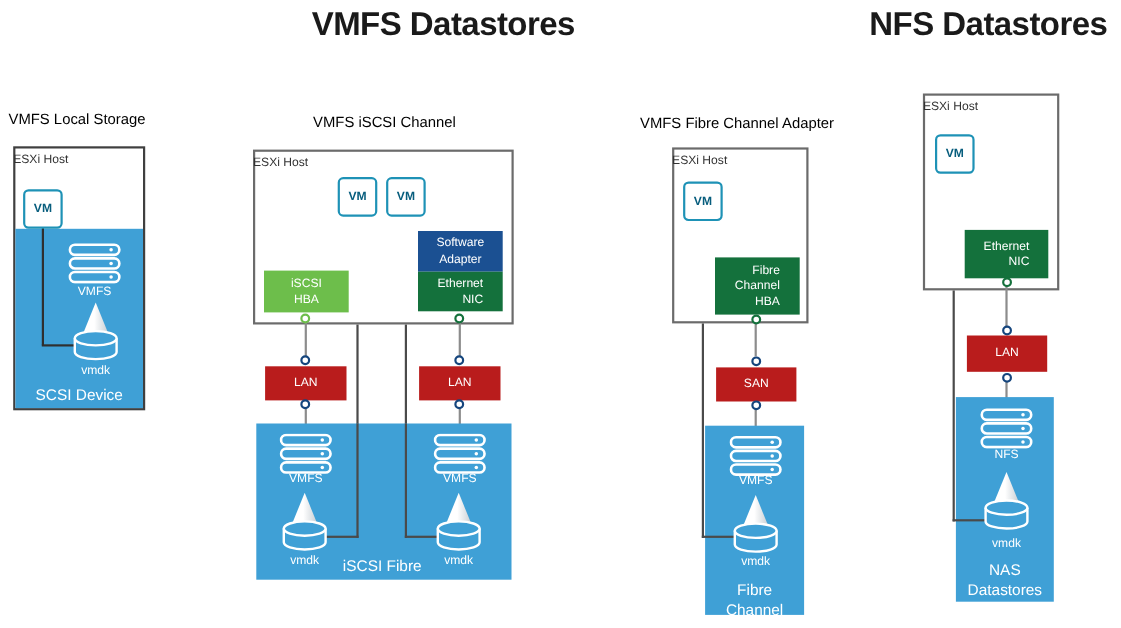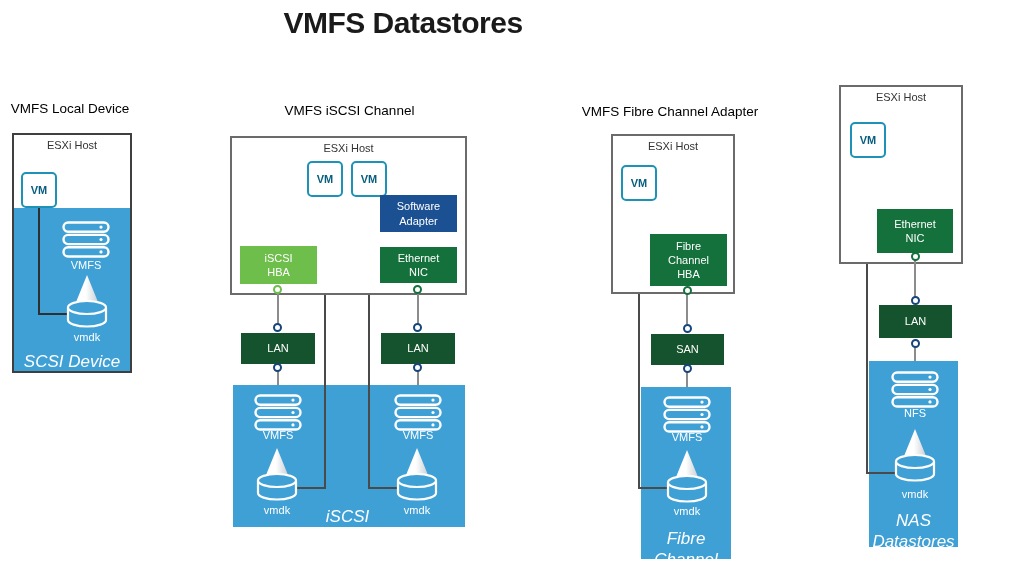--- a/index.html
+++ b/index.html
@@ -5,33 +5,33 @@
   html,body{margin:0;padding:0;background:#fff;}
   #canvas{
     position:relative;width:1019px;height:571px;background:#ffffff;
     font-family:"Liberation Sans",sans-serif;overflow:hidden;
   }
   .abs{position:absolute;}
   .h1{font-weight:bold;font-size:30px;color:#1a1a1a;text-align:center;letter-spacing:-0.5px;}
   .subtitle{font-size:13.5px;color:#000;text-align:center;}
   .host{background:#fff;border:2px solid #6b6b6b;box-sizing:border-box;}
   .host.dark{border-color:#3f3f3f;}
-  .hostlabel{font-size:11px;color:#333;text-align:center;}
+  .hostlabel{font-size:11px;color:#333;}
   .vm{background:#fff;border:2px solid #1E92B6;border-radius:5px;box-sizing:border-box;
       display:flex;align-items:center;justify-content:center;
       font-size:11px;font-weight:bold;color:#075D7D;}
   .chip{color:#fff;font-size:11px;line-height:1.3;display:flex;align-items:center;justify-content:center;
         text-align:center;white-space:pre-line;box-sizing:border-box;}
   .ltgreen{background:#6DBE4B;}
-  .dkgreen{background:#14713C;}
-  .navy{background:#14532d;}
+  .dkgreen{background:#14713C;text-align:right;}
+  .navy{background:#b91c1c;}
   .adapter{background:#1B5092;}
   .bluepanel{background:#3FA0D6;}
   .wlabel{color:#fff;font-size:11px;text-align:center;white-space:pre-line;line-height:1.25;}
-  .wlabel.big{font-size:17px;font-style:italic;}
+  .wlabel.big{font-size:14px;}
   .vline{width:2px;background:#4a4a4a;}
   .hline{height:2px;background:#4a4a4a;}
   .gline{width:2px;background:#8c8c8c;}
   .circ{width:9px;height:9px;border-radius:50%;background:#fff;box-sizing:border-box;border:2px solid #15457D;}
   .circ.glt{border-color:#6DBE4B;}
   .circ.gdk{border-color:#14713C;}
   svg{display:block;}
 </style>
 </head>
 <body>
@@ -41,23 +41,24 @@
   <svg width="0" height="0" style="position:absolute">
     <defs>
       <linearGradient id="coneGrad" x1="0" y1="0" x2="1" y2="0">
         <stop offset="0.45" stop-color="#ffffff"></stop>
         <stop offset="1" stop-color="#c2c9cf"></stop>
       </linearGradient>
     </defs>
   </svg>
 
   <div class="abs h1" style="left:258px;top:6px;width:290px;">VMFS Datastores</div>
-
-  <div>
-    <div class="abs subtitle" style="left:2px;top:101px;width:136px;">VMFS Local Device</div>
+  <div class="abs h1" style="left:778px;top:6px;width:241px;">NFS Datastores</div>
+
+  <div>
+    <div class="abs subtitle" style="left:2px;top:101px;width:136px;">VMFS Local Storage</div>
     <div class="abs host dark" style="left:12px;top:133px;width:120px;height:240px;"></div>
     <div class="abs hostlabel" style="left:12px;top:139px;width:120px;">ESXi Host</div>
     <div class="abs bluepanel" style="left:14px;top:208px;width:116px;height:163px;"></div>
     <div class="abs vline" style="left:38px;top:206px;height:108px;background:#2f2f2f;"></div>
     <div class="abs hline" style="left:38px;top:313px;width:30px;background:#2f2f2f;"></div>
     <div class="abs vm" style="left:21px;top:172px;width:36px;height:36px;">VM</div>
     <span class="abs" style="left:62px;top:221px;">
       <svg width="48" height="37" viewBox="0 0 48 37">
         <g fill="none" stroke="#fff" stroke-width="2.4">
           <rect x="1.5" y="1.5" width="45" height="9.2" rx="4.6"></rect>
@@ -86,21 +87,21 @@
   <div>
     <div class="abs subtitle" style="left:230px;top:103px;width:239px;">VMFS iSCSI Channel</div>
     <div class="abs vline" style="left:324px;top:197px;height:292px;"></div>
     <div class="abs vline" style="left:368px;top:197px;height:292px;"></div>
     <div class="abs host" style="left:230px;top:136px;width:237px;height:159px;"></div>
     <div class="abs hostlabel" style="left:230px;top:142px;width:237px;">ESXi Host</div>
     <div class="abs vm" style="left:307px;top:161px;width:36px;height:36px;">VM</div>
     <div class="abs vm" style="left:351px;top:161px;width:36px;height:36px;">VM</div>
     <div class="abs chip ltgreen" style="left:240px;top:246px;width:77px;height:38px;">iSCSI
 HBA</div>
-    <div class="abs chip adapter" style="left:380px;top:195px;width:77px;height:37px;text-align:center;">Software
+    <div class="abs chip adapter" style="left:380px;top:210px;width:77px;height:37px;text-align:center;">Software
 Adapter</div>
     <div class="abs chip dkgreen" style="left:380px;top:247px;width:77px;height:36px;">Ethernet
 NIC</div>
     <div class="abs gline" style="left:277px;top:291px;height:34px;"></div>
     <div class="abs gline" style="left:417px;top:291px;height:34px;"></div>
     <div class="abs circ glt" style="left:273px;top:285px;"></div>
     <div class="abs circ gdk" style="left:413px;top:285px;"></div>
     <div class="abs circ" style="left:273px;top:323px;"></div>
     <div class="abs circ" style="left:413px;top:323px;"></div>
     <div class="abs chip navy" style="left:241px;top:333px;width:74px;height:31px;">LAN</div>

